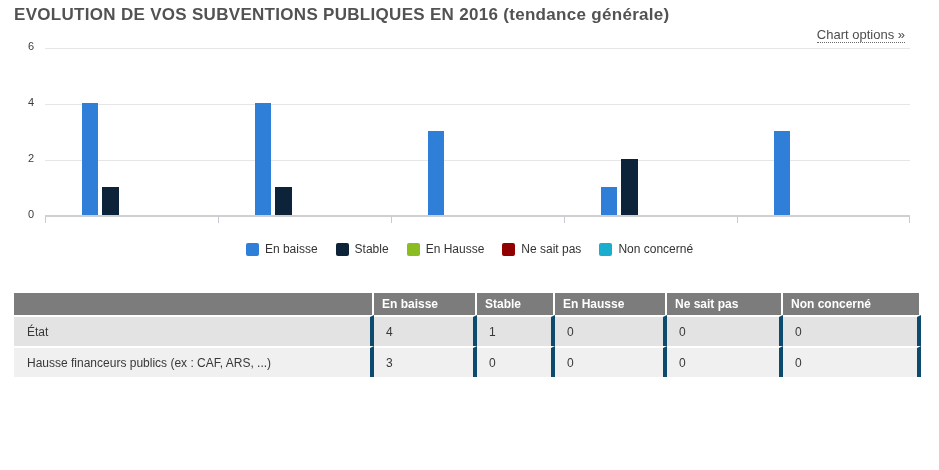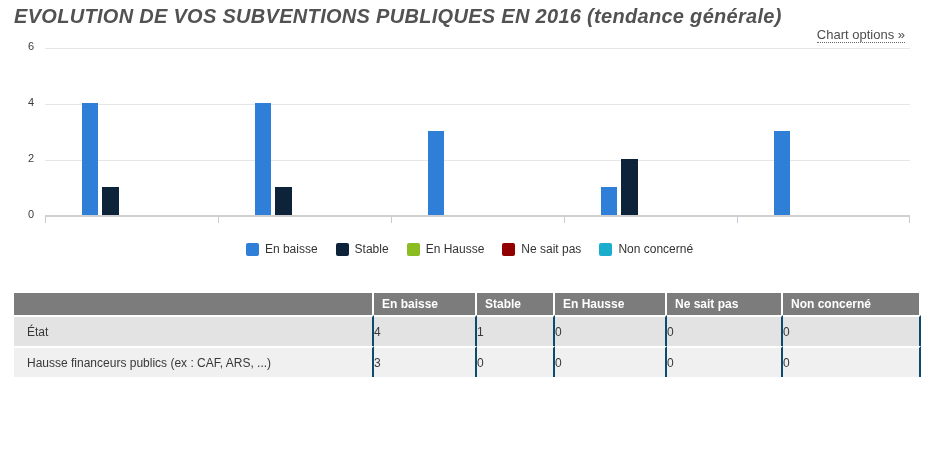--- a/index.html
+++ b/index.html
@@ -7,22 +7,22 @@
   body {
     width: 939px; height: 470px;
     font-family: "Liberation Sans", sans-serif;
     position: relative; overflow: hidden;
   }
   .page { position: relative; width: 939px; height: 470px; background: #fff; }
 
   
   .chart-title {
     position: absolute; left: 14px; top: 5px;
-    font-size: 20px; font-weight: bold; color: #525252;
-    letter-spacing: 0.3px; white-space: nowrap; font-style: italic;
+    font-size: 17px; font-weight: bold; color: #525252;
+    letter-spacing: 0.3px; white-space: nowrap;
   }
   .chart-options {
     position: absolute; top: 27px; right: 34px;
     font-size: 13px; color: #4c4c4c;
     border-bottom: 1px dotted #6a6a6a;
     cursor: pointer; text-decoration: none; white-space: nowrap; text-align: center;
   }
 
   
   .plot-area {
@@ -69,22 +69,22 @@
     border-right: 2px solid #ffffff;
     overflow: hidden; white-space: nowrap;
   }
   table.data-table th:nth-child(1) { width: 360px; }
   table.data-table th:nth-child(2) { width: 103px; }
   table.data-table th:nth-child(3) { width: 78px; }
   table.data-table th:nth-child(4) { width: 112px; }
   table.data-table th:nth-child(5) { width: 116px; }
   table.data-table th:nth-child(6) { width: auto; }
   table.data-table td {
-    padding: 5px 0; height: 31px;
-    border-right: 2px solid #0c4a6e; border-top: 2px solid #ffffff;
+    padding: 5px 12px; height: 31px;
+    border-right: 4px solid #0c4a6e; border-top: 2px solid #ffffff;
     overflow: hidden; white-space: nowrap;
   }
   table.data-table td.row-label { padding-left: 13px; }
   table.data-table tbody tr:nth-child(odd) td { background: #e3e3e3; }
   table.data-table tbody tr:nth-child(even) td { background: #f0f0f0; }
 </style>
 </head>
 <body>
 
 <div class="page">

